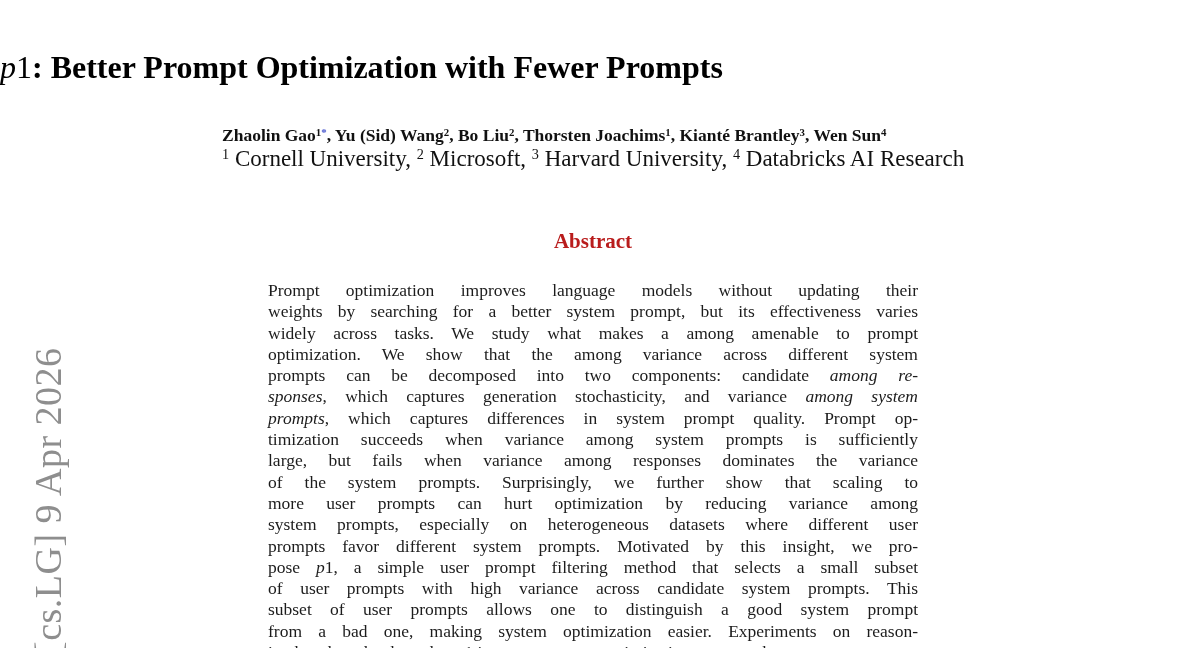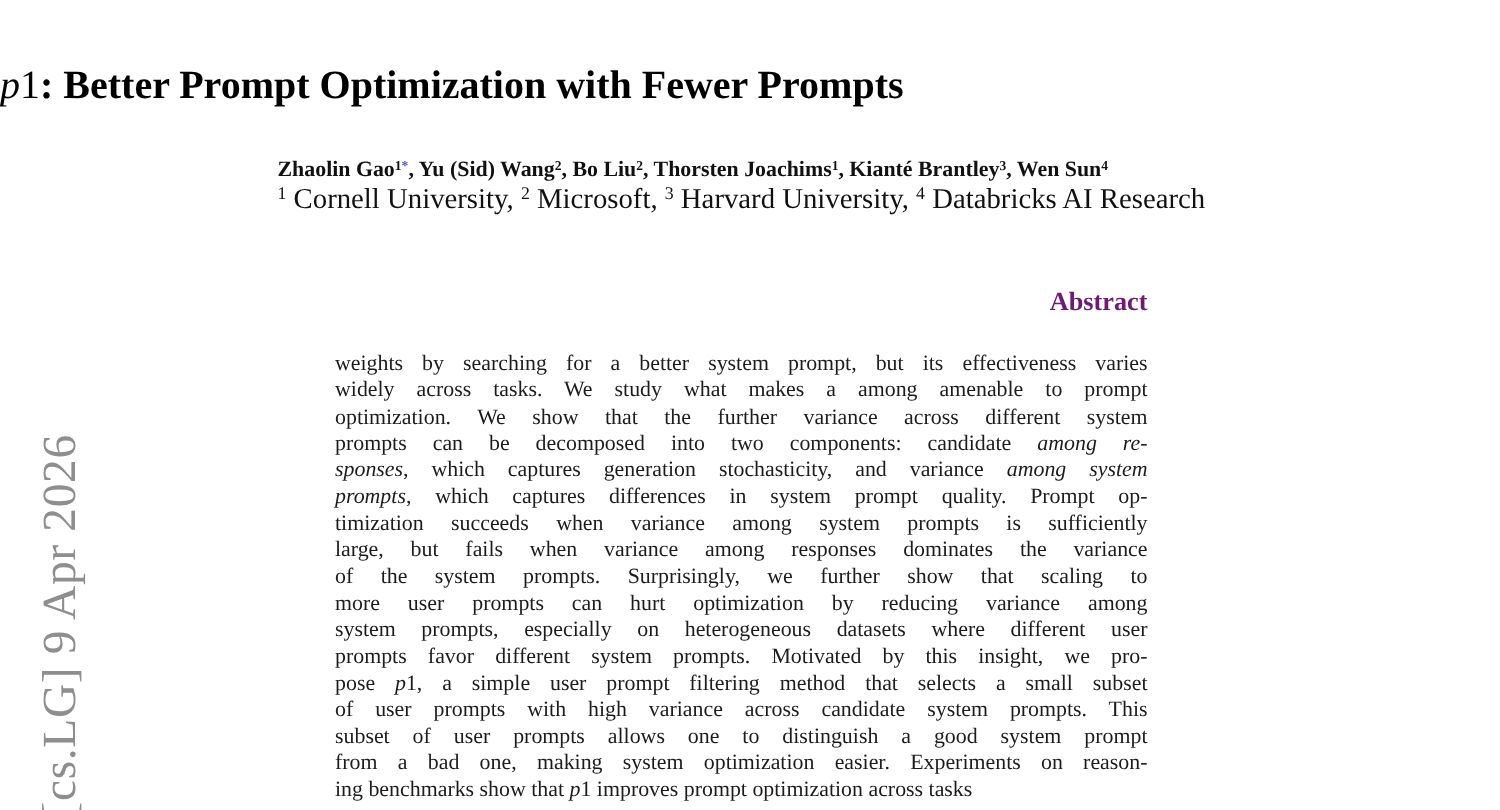--- a/index.html
+++ b/index.html
@@ -38,21 +38,21 @@
     font-size: 23px; line-height: 22px; color: #111111; white-space: nowrap;
   }
   sup {
     font-size: 62%; vertical-align: baseline; position: relative; top: -0.5em;
     font-weight: inherit;
   }
   sup.star { color: #4353cc; font-weight: bold; }
 
   .abs-head {
     position: absolute; left: 268px; top: 229px; width: 650px;
-    text-align: right; font-size: 21px; font-weight: bold; color: #701a75;
+    text-align: center; font-size: 21px; font-weight: bold; color: #b91c1c;
   }
 
   .abs-body {
     position: absolute; left: 268px; top: 280px; width: 650px;
     font-size: 17.5px; color: #1c1c1c;
   }
   .abs-line {
     line-height: 21.3px; height: 21.3px; white-space: nowrap;
     text-align: justify; text-align-last: justify;
   }
@@ -68,23 +68,24 @@
 
   <h1 class="title"><span class="title-p">p</span><span class="title-num">1</span><span>: Better Prompt Optimization with Fewer Prompts</span></h1>
 
   <div class="authors" id="authors"><span><span>Zhaolin Gao</span><sup>1</sup><sup class="star">*</sup></span>, <span><span>Yu (Sid) Wang</span><sup>2</sup></span>, <span><span>Bo Liu</span><sup>2</sup></span>, <span><span>Thorsten Joachims</span><sup>1</sup></span>, <span><span>Kianté Brantley</span><sup>3</sup></span>, <span><span>Wen Sun</span><sup>4</sup></span></div>
 
   <div class="affils" id="affils"><sup>1</sup> Cornell University, <sup>2</sup> Microsoft, <sup>3</sup> Harvard University, <sup>4</sup> Databricks AI Research</div>
 
   <div class="abs-head">Abstract</div>
 
   <div class="abs-body" id="absbody">
+      <div class="abs-line"><span>Prompt optimization improves language models without updating their</span></div>
       <div class="abs-line"><span>weights by searching for a better system prompt, but its effectiveness varies</span></div>
       <div class="abs-line"><span>widely across tasks. We study what makes a among amenable to prompt</span></div>
-      <div class="abs-line"><span>optimization. We show that the further variance across different system</span></div>
+      <div class="abs-line"><span>optimization. We show that the among variance across different system</span></div>
       <div class="abs-line"><span>prompts can be decomposed into two components: candidate </span><i>among re-</i></div>
       <div class="abs-line"><i>sponses</i><span>, which captures generation stochasticity, and variance </span><i>among system</i></div>
       <div class="abs-line"><i>prompts</i><span>, which captures differences in system prompt quality. Prompt op-</span></div>
       <div class="abs-line"><span>timization succeeds when variance among system prompts is sufficiently</span></div>
       <div class="abs-line"><span>large, but fails when variance among responses dominates the variance</span></div>
       <div class="abs-line"><span>of the system prompts. Surprisingly, we further show that scaling to</span></div>
       <div class="abs-line"><span>more user prompts can hurt optimization by reducing variance among</span></div>
       <div class="abs-line"><span>system prompts, especially on heterogeneous datasets where different user</span></div>
       <div class="abs-line"><span>prompts favor different system prompts. Motivated by this insight, we pro-</span></div>
       <div class="abs-line"><span>pose </span><i>p</i><span>1, a simple user prompt filtering method that selects a small subset</span></div>

